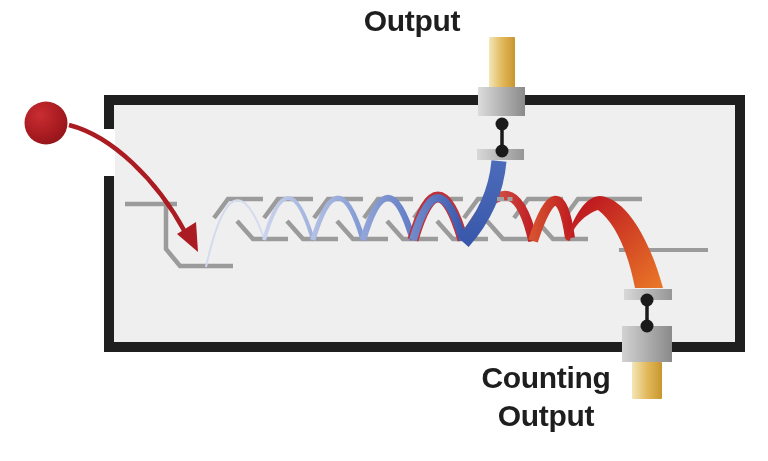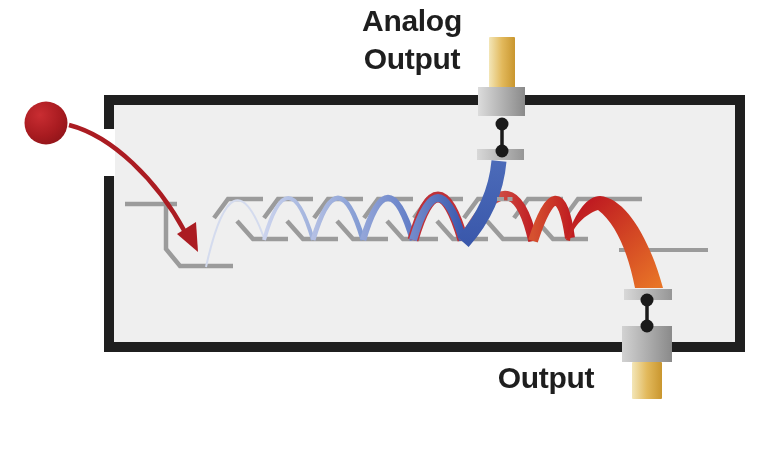--- a/index.html
+++ b/index.html
@@ -150,20 +150,20 @@
     </g>
 
     <circle cx="46" cy="123" r="21.5" fill="url(#gball)"></circle>
     <g>
       <path d="M69,125 C112,136 157,180 185,232" fill="none" stroke-width="4.5" stroke="#ab1c22"></path>
       <polygon points="198,252 177,234 196,222" fill="#ab1c22"></polygon>
     </g>
   </svg>
 
   <div class="label" id="analog-label">
-    <div>Analog</div>
     <div>Output</div>
   </div>
   <div class="label" id="counting-label">
+    <div>Counting</div>
     <div>Output</div>
   </div>
 
 </div>
 
 </body></html>

